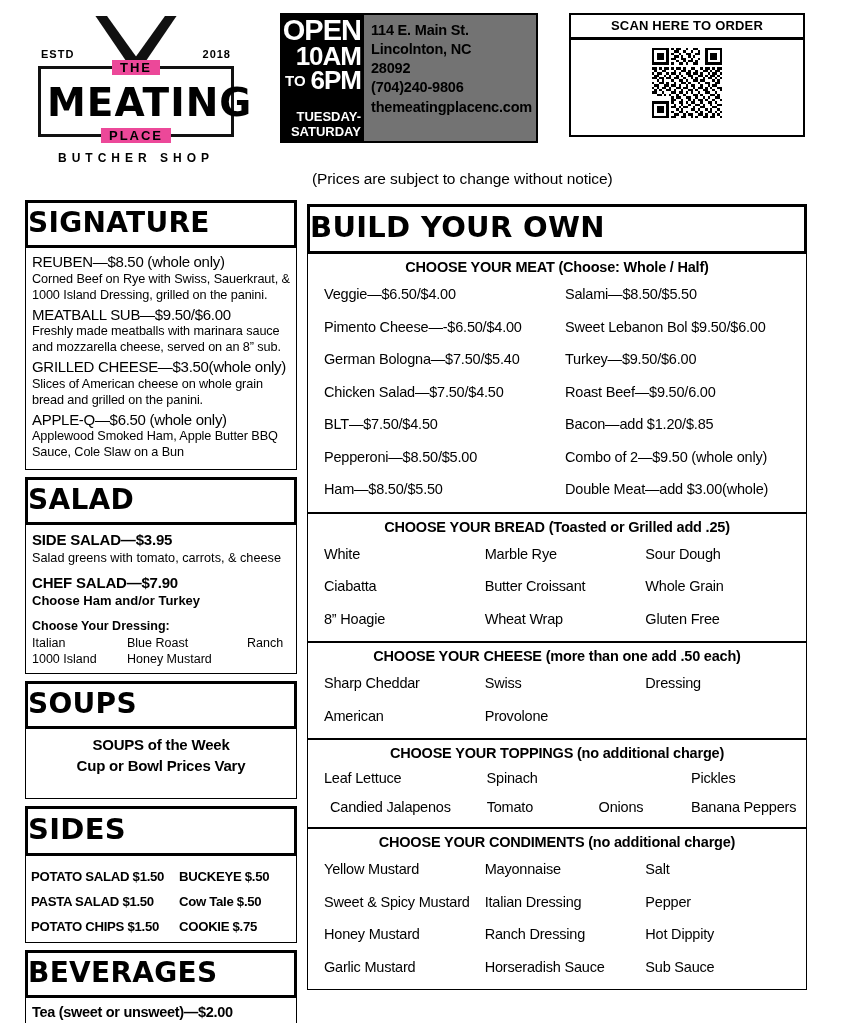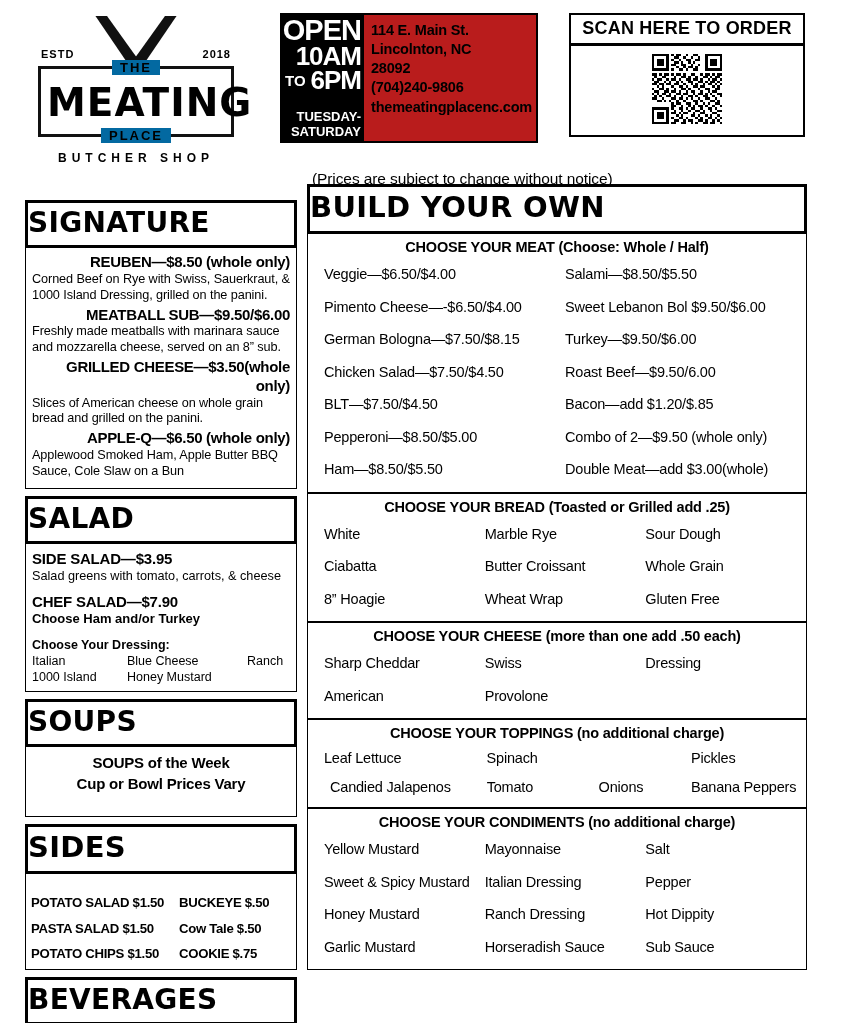--- a/index.html
+++ b/index.html
@@ -44,21 +44,21 @@
   .meating-box {
     margin-top: 6px;
     width: 196px;
     border: 3px solid #111;
     padding: 14px 6px 12px;
     position: relative;
   }
   .word-the, .word-place {
     position: absolute;
     left: 50%; transform: translateX(-50%);
-    background: #0369a1;
+    background: #ec4899;
     padding: 0 8px;
     font-size: 13px;
     font-weight: bold;
     letter-spacing: 2px;
   }
   .word-the { top: -9px; }
   .word-place { bottom: -9px; }
   .word-meating {
     font-size: 39px;
     font-weight: bold;
@@ -73,21 +73,21 @@
     letter-spacing: 5px;
   }
 
   
   .open-box {
     margin-top: 13px;
     margin-left: 8px;
     width: 258px; height: 130px;
     border: 2px solid #000;
     display: flex;
-    background: #b91c1c;
+    background: #737373;
   }
   .open-left {
     width: 98px;
     background: #000;
     color: #fff;
     position: relative;
     font-family: "Liberation Sans", sans-serif;
   }
   .ol-open {
     position: absolute; top: 1px; right: 3px;
@@ -126,21 +126,21 @@
   .scan-box {
     margin-top: 13px;
     margin-left: 31px;
     width: 236px; height: 124px;
     border: 2px solid #000;
     background: #fff;
   }
   .scan-title {
     border-bottom: 3px solid #000;
     text-align: center;
-    font-size: 18px;
+    font-size: 13px;
     font-weight: bold;
     padding: 3px 0 4px;
     letter-spacing: 0.2px;
   }
   .qr-wrap {
     height: 86px;
     display: flex; align-items: center; justify-content: center;
   }
   .qr { width: 70px; height: 70px; display: block; }
 
@@ -153,21 +153,21 @@
   }
 
   
   .col-left {
     position: absolute;
     left: 25px; top: 200px;
     width: 272px;
   }
   .col-right {
     position: absolute;
-    left: 307px; top: 184px;
+    left: 307px; top: 204px;
     width: 500px;
   }
 
   .panel { margin-bottom: 7px; }
   .panel-title {
     border: 3px solid #000;
     text-align: left;
     font-size: 28px;
     font-weight: bold;
     line-height: 1;
@@ -177,29 +177,28 @@
   }
   .panel-title.big {
     font-size: 29px;
     padding: 6px 0 9px;
   }
   .panel-body {
     border: 1px solid #000;
     border-top: none;
     padding: 5px 6px 6px;
   }
-  .panel-body.tight { padding: 20px 5px 5px; }
+  .panel-body.tight { padding: 12px 5px 5px; }
 
   
   .sig-name {
     font-size: 15px;
-    font-weight: bold;
+    font-weight: normal;
     line-height: 1.25;
     letter-spacing: -0.3px;
-    text-align: right;
   }
   .sig-desc {
     font-size: 12.7px;
     line-height: 1.25;
     letter-spacing: -0.1px;
     margin-bottom: 2px;
   }
 
   
   .salad-name {
@@ -626,21 +625,21 @@
   <div class="panel">
     <div class="panel-title">SALAD</div>
     <div class="panel-body">
       <div class="salad-name">SIDE SALAD—$3.95</div>
       <div class="salad-desc">Salad greens with tomato, carrots, &amp; cheese</div>
       <div class="salad-name">CHEF SALAD—$7.90</div>
       <div class="salad-sub">Choose Ham and/or Turkey</div>
       <div class="dress-head">Choose Your Dressing:</div>
       <div class="dress-row">
         <span>Italian</span>
-        <span>Blue Cheese</span>
+        <span>Blue Roast</span>
         <span>Ranch</span>
       </div>
       <div class="dress-row">
         <span>1000 Island</span>
         <span>Honey Mustard</span>
         <span></span>
       </div>
     </div>
   </div>
 
@@ -685,21 +684,21 @@
     <div class="panel-title big">BUILD YOUR OWN</div>
     <div class="byo-body">
 
       <div class="byo-sec">
         <div class="byo-head">CHOOSE YOUR MEAT (Choose:  Whole / Half)</div>
         <div class="grid2">
           <div class="cell">Veggie—$6.50/$4.00</div>
           <div class="cell">Salami—$8.50/$5.50</div>
           <div class="cell">Pimento Cheese—-$6.50/$4.00</div>
           <div class="cell">Sweet Lebanon Bol $9.50/$6.00</div>
-          <div class="cell">German Bologna—$7.50/$8.15</div>
+          <div class="cell">German Bologna—$7.50/$5.40</div>
           <div class="cell">Turkey—$9.50/$6.00</div>
           <div class="cell">Chicken Salad—$7.50/$4.50</div>
           <div class="cell">Roast Beef—$9.50/6.00</div>
           <div class="cell">BLT—$7.50/$4.50</div>
           <div class="cell">Bacon—add $1.20/$.85</div>
           <div class="cell">Pepperoni—$8.50/$5.00</div>
           <div class="cell">Combo of 2—$9.50 (whole only)</div>
           <div class="cell">Ham—$8.50/$5.50</div>
           <div class="cell">Double Meat—add $3.00(whole)</div>
         </div>

